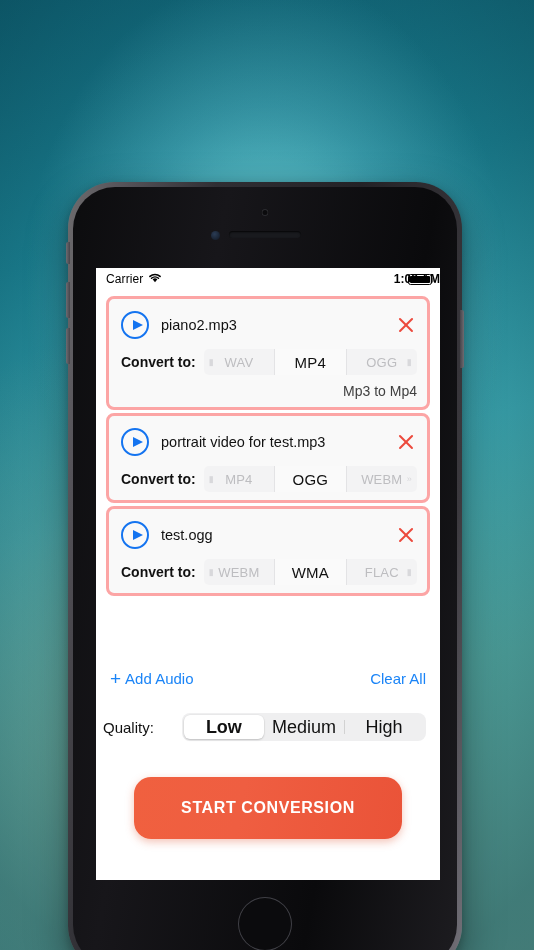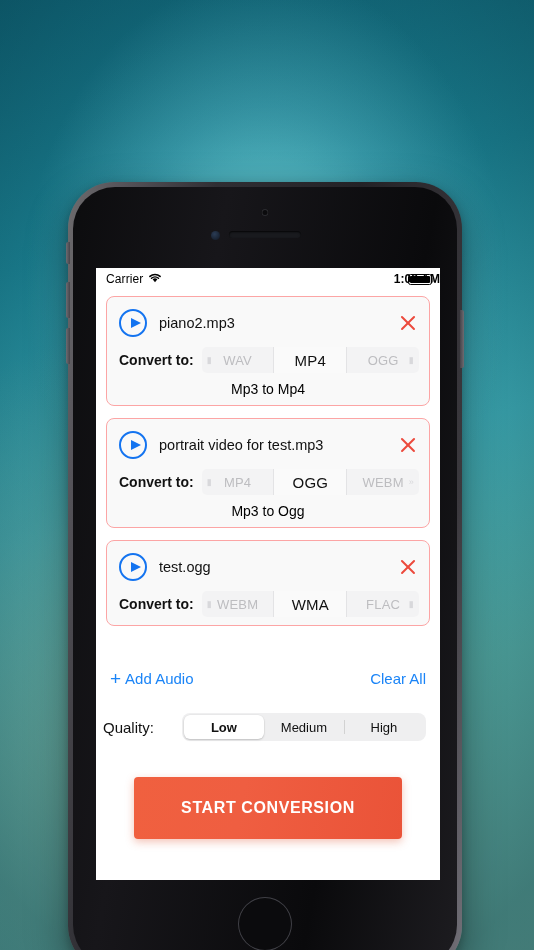--- a/index.html
+++ b/index.html
@@ -214,23 +214,23 @@
   .file-list {
     position: relative;
     height: 370px;
     overflow: hidden;
     padding: 6px 10px 0 10px;
     box-sizing: border-box;
     background: #fff;
   }
   .card {
     background: #f9f9f9;
-    border: 1px solid #fca5a5;
+    border: 3px solid #fca5a5;
     border-radius: 8px;
-    margin-bottom: 12px;
+    margin-bottom: 3px;
     padding: 10px 10px 8px 10px;
   }
   .card-head {
     display: flex;
     align-items: center;
     gap: 12px;
     padding: 2px 0 10px 2px;
   }
   .play-icon {
     width: 28px; height: 28px;
@@ -316,23 +316,23 @@
     position: absolute;
     font-size: 9px;
     color: #d8d8db;
     top: 50%;
     transform: translateY(-50%);
   }
   .pick-edge.l { left: 5px; }
   .pick-edge.r { right: 5px; }
 
   .conv-summary {
-    text-align: center;
+    text-align: right;
     font-size: 14px;
-    color: #000000;
+    color: #404040;
     padding-top: 8px;
   }
 
   
   .action-row {
     display: flex;
     align-items: center;
     justify-content: space-between;
     padding: 10px 14px 6px 14px;
     background: #fff;
@@ -371,21 +371,21 @@
     padding: 2px;
     height: 28px;
     box-sizing: border-box;
     position: relative;
   }
   .seg {
     flex: 1 1 0;
     display: flex;
     align-items: center;
     justify-content: center;
-    font-size: 13px;
+    font-size: 18px;
     color: #111;
     border-radius: 6px;
     position: relative;
     text-align: center;
   }
   .seg.active {
     background: #ffffff;
     font-weight: bold;
     box-shadow: 0 1px 2px rgba(0,0,0,0.18), 0 0 0 0.5px rgba(0,0,0,0.04);
   }
@@ -397,21 +397,21 @@
     background: rgba(0,0,0,0.12);
   }
 
   
   .start-wrap {
     padding: 36px 38px 0 38px;
     background: #fff;
   }
   .start-btn {
     height: 62px;
-    border-radius: 4px;
+    border-radius: 17px;
     background: linear-gradient(100deg, #f0603f 0%, #ef5e41 40%, #ea5338 100%);
     color: #fff;
     font-size: 16px;
     font-weight: bold;
     letter-spacing: 0.6px;
     display: flex;
     align-items: center;
     justify-content: center;
     box-shadow: 0 3px 8px rgba(221,82,50,0.35);
   }
@@ -500,21 +500,20 @@
               </div>
               <div class="pick-opt selected">
                 <span>OGG</span>
               </div>
               <div class="pick-opt side-right">
                 <span>WEBM</span>
                 <span class="pick-edge r">»</span>
               </div>
             </div>
           </div>
-          <div class="conv-summary">Mp3 to Ogg</div>
         </div>
 
         <div class="card">
           <div class="card-head">
             <span class="play-icon"></span>
             <span class="file-name">test.ogg</span>
             <span class="delete-icon"></span>
           </div>
           <div class="convert-row">
             <span class="convert-label">Convert to:</span>

